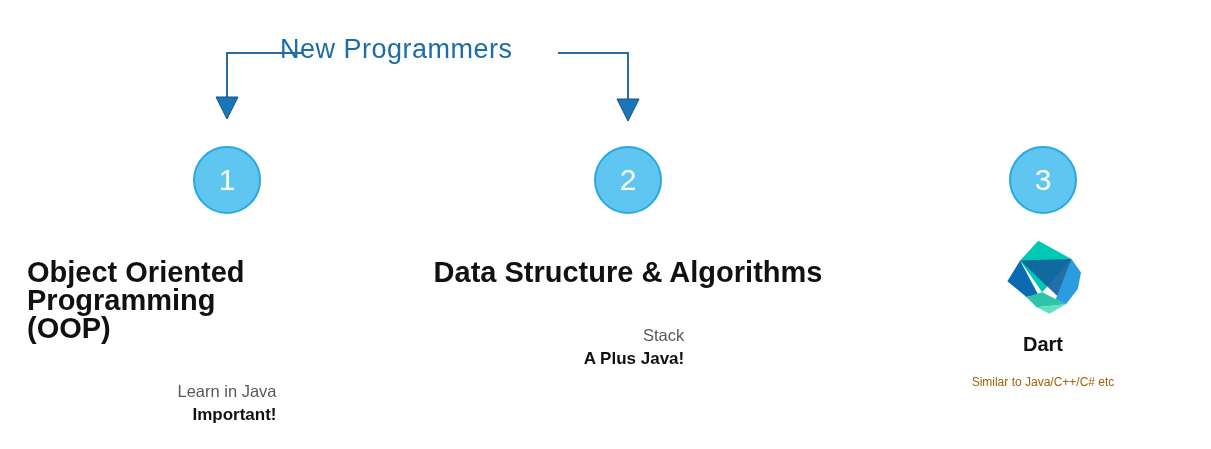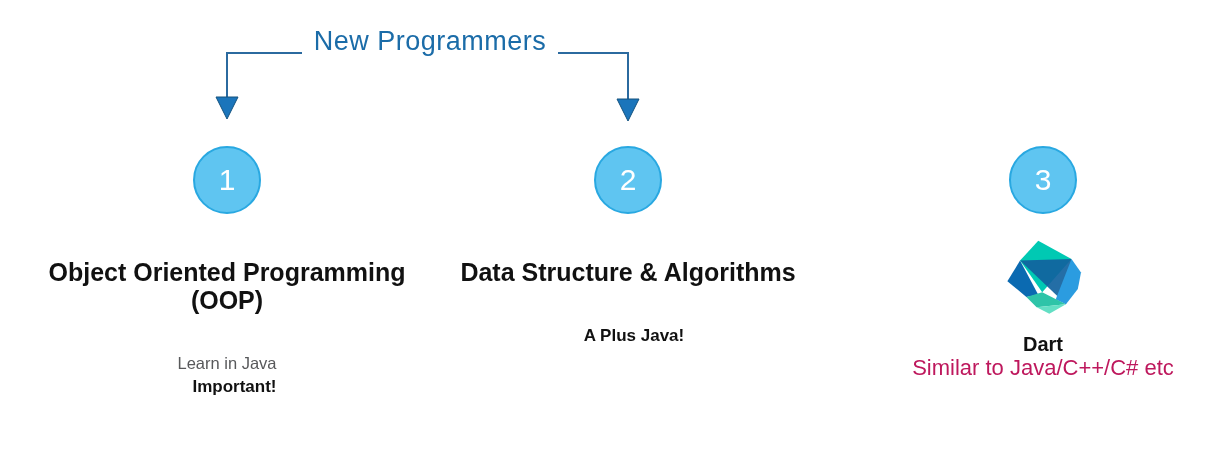--- a/index.html
+++ b/index.html
@@ -18,23 +18,22 @@
   .connector-layer {
     position: absolute;
     left: 0;
     top: 0;
     width: 1211px;
     height: 140px;
   }
   .diagram-title {
     position: absolute;
     left: 280px;
-    top: 26px;
+    top: 34px;
     width: 300px;
-    text-align: center;
     font-size: 27px;
     font-weight: 400;
     letter-spacing: 0.5px;
     color: #1b6ca8;
     white-space: nowrap;
   }
   .col {
     position: absolute;
     top: 146px;
     display: flex;
@@ -53,22 +52,21 @@
     display: flex;
     align-items: center;
     justify-content: center;
     color: #ffffff;
     font-size: 30px;
     font-weight: 300;
     box-sizing: content-box;
   }
   .heading {
     margin-top: 44px;
-    text-align: center;
-    font-size: 25px;
+    font-size: 29px;
     font-weight: 700;
     color: #111111;
     line-height: 28px;
   }
   .subwrap {
     margin-top: 38px;
     text-align: right;
   }
   .sub-plain {
     font-size: 16.5px;
@@ -87,22 +85,23 @@
     width: 80px;
     height: 76px;
   }
   .dart-heading {
     margin-top: 17px;
     font-size: 20px;
     font-weight: 700;
     color: #111111;
   }
   .dart-sub {
-    font-size: 22px;
-    color: #be185d;
+    margin-top: 15px;
+    font-size: 12px;
+    color: #a16207;
     white-space: nowrap;
   }
 </style>
 </head>
 <body>
 
 <div class="canvas">
 
   <svg class="connector-layer" viewBox="0 0 1211 140" xmlns="http://www.w3.org/2000/svg" aria-hidden="true">
     <g>
@@ -132,20 +131,21 @@
   </div>
 
   <div class="col col-2">
     <div class="circle">
       <span>2</span>
     </div>
     <div class="heading">
       <div>Data Structure &amp; Algorithms</div>
     </div>
     <div class="subwrap">
+      <div class="sub-plain">Stack</div>
       <div class="sub-bold">A Plus Java!</div>
     </div>
   </div>
 
   <div class="col col-3">
     <div class="circle">
       <span>3</span>
     </div>
     <svg class="dart-logo" viewBox="0 0 100 96" xmlns="http://www.w3.org/2000/svg" aria-hidden="true">
       <polygon points="44,1 86,24 49,66 21,26" fill="#00c9b3"></polygon>

